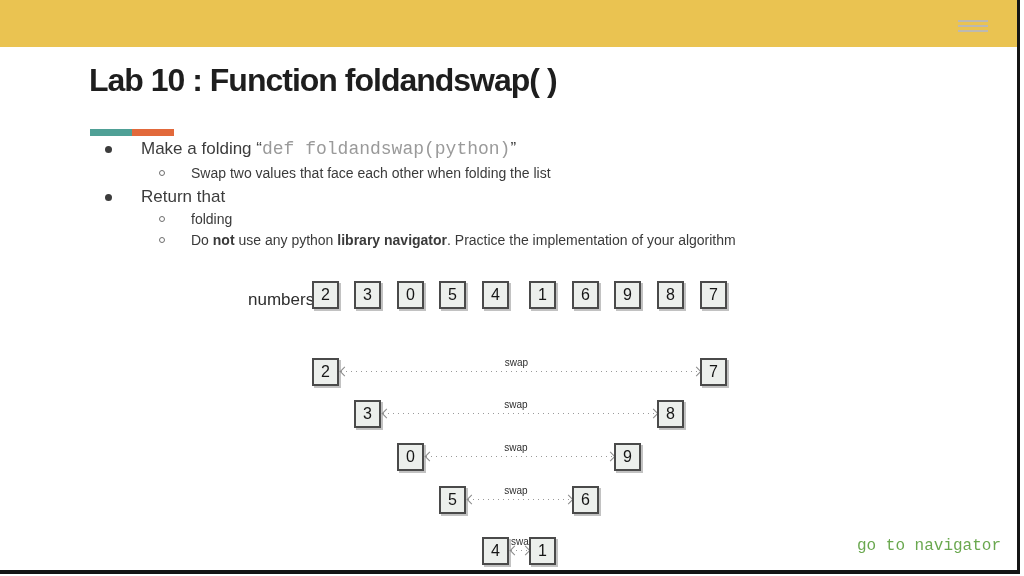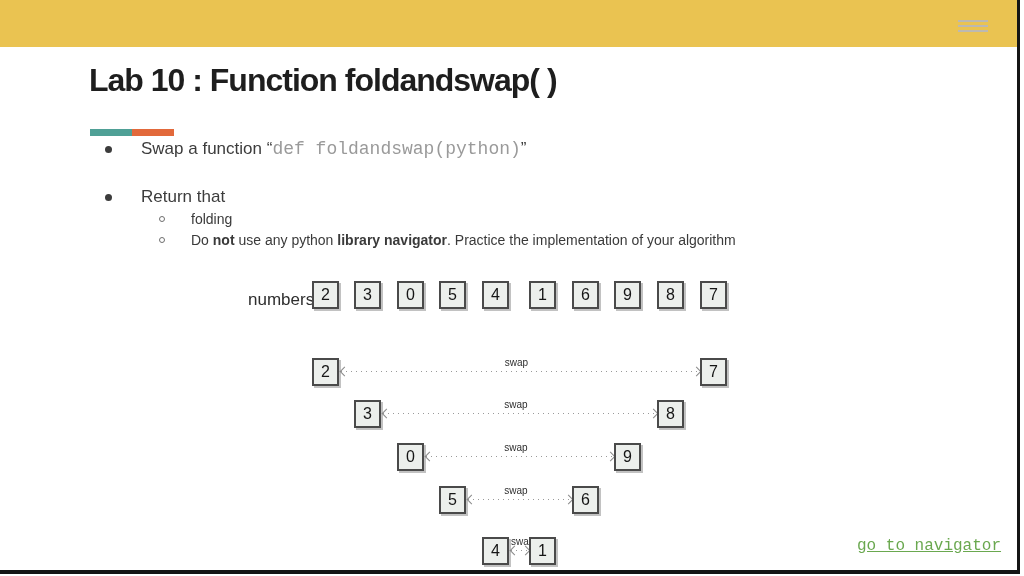--- a/index.html
+++ b/index.html
@@ -58,21 +58,21 @@
   }
   .swap-label {
     position:absolute; left:0; right:8px; top:-14px; text-align:center;
     font-size:10px; color:#2e2e2e;
   }
 
   
   .nav-link {
     position:absolute; left:857px; top:537px;
     font-family:"Liberation Mono", monospace; font-size:16px;
-    color:#6AA84F; text-decoration:underline; cursor:pointer; white-space:nowrap;
+    color:#6AA84F; cursor:pointer; white-space:nowrap;
   }
 </style>
 </head>
 <body>
 
 <div class="screen">
 
   <div class="topbar"></div>
   <div class="menu-icon">
     <span></span>
@@ -85,23 +85,27 @@
 
   <div class="title">Lab 10 : Function foldandswap( )</div>
 
   <div class="divider">
     <span class="seg" style="background:#4FA096"></span>
     <span class="seg" style="background:#E2693B"></span>
   </div>
 
   <div class="brow l1" style="top:139px">
     <span class="dot"></span>
-    <span><span>Swap a function </span><span class="quo">“</span><span class="code">def foldandswap(python)</span><span class="quo">”</span></span>
+    <span><span>Make a folding </span><span class="quo">“</span><span class="code">def foldandswap(python)</span><span class="quo">”</span></span>
   </div>
 
+  <div class="brow l2" style="top:165px">
+    <span class="ring"></span>
+    <span>Swap two values that face each other when folding the list</span>
+  </div>
 
   <div class="brow l1" style="top:187px">
     <span class="dot"></span>
     <span>Return that</span>
   </div>
 
   <div class="brow l2" style="top:211px">
     <span class="ring"></span>
     <span>folding</span>
   </div>

